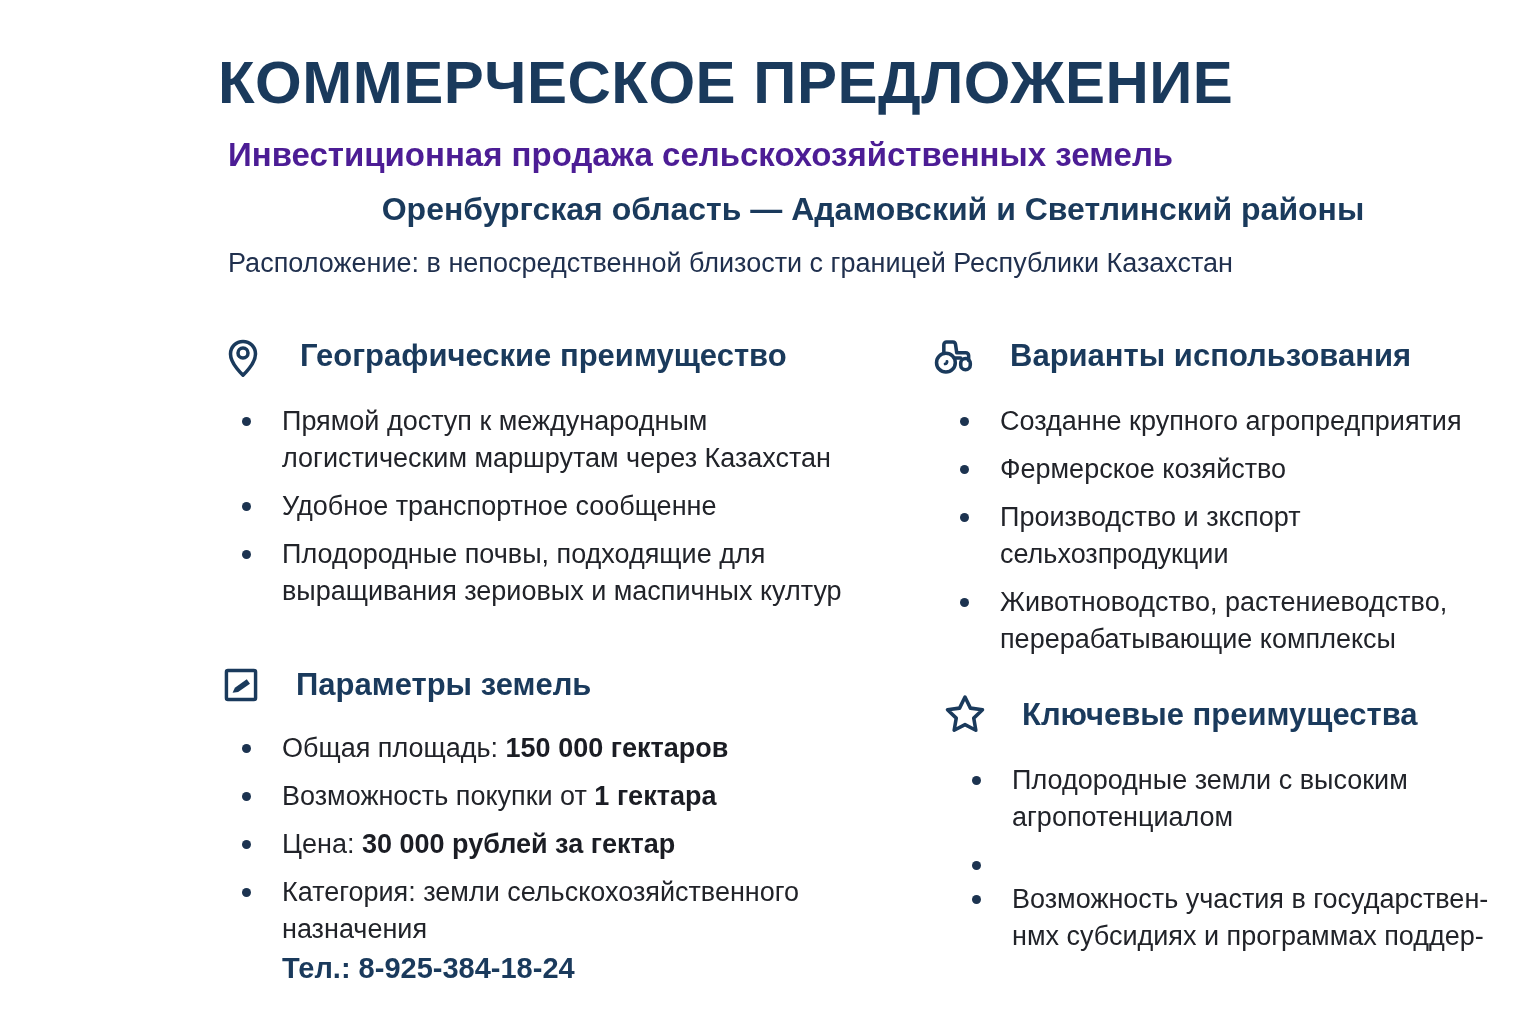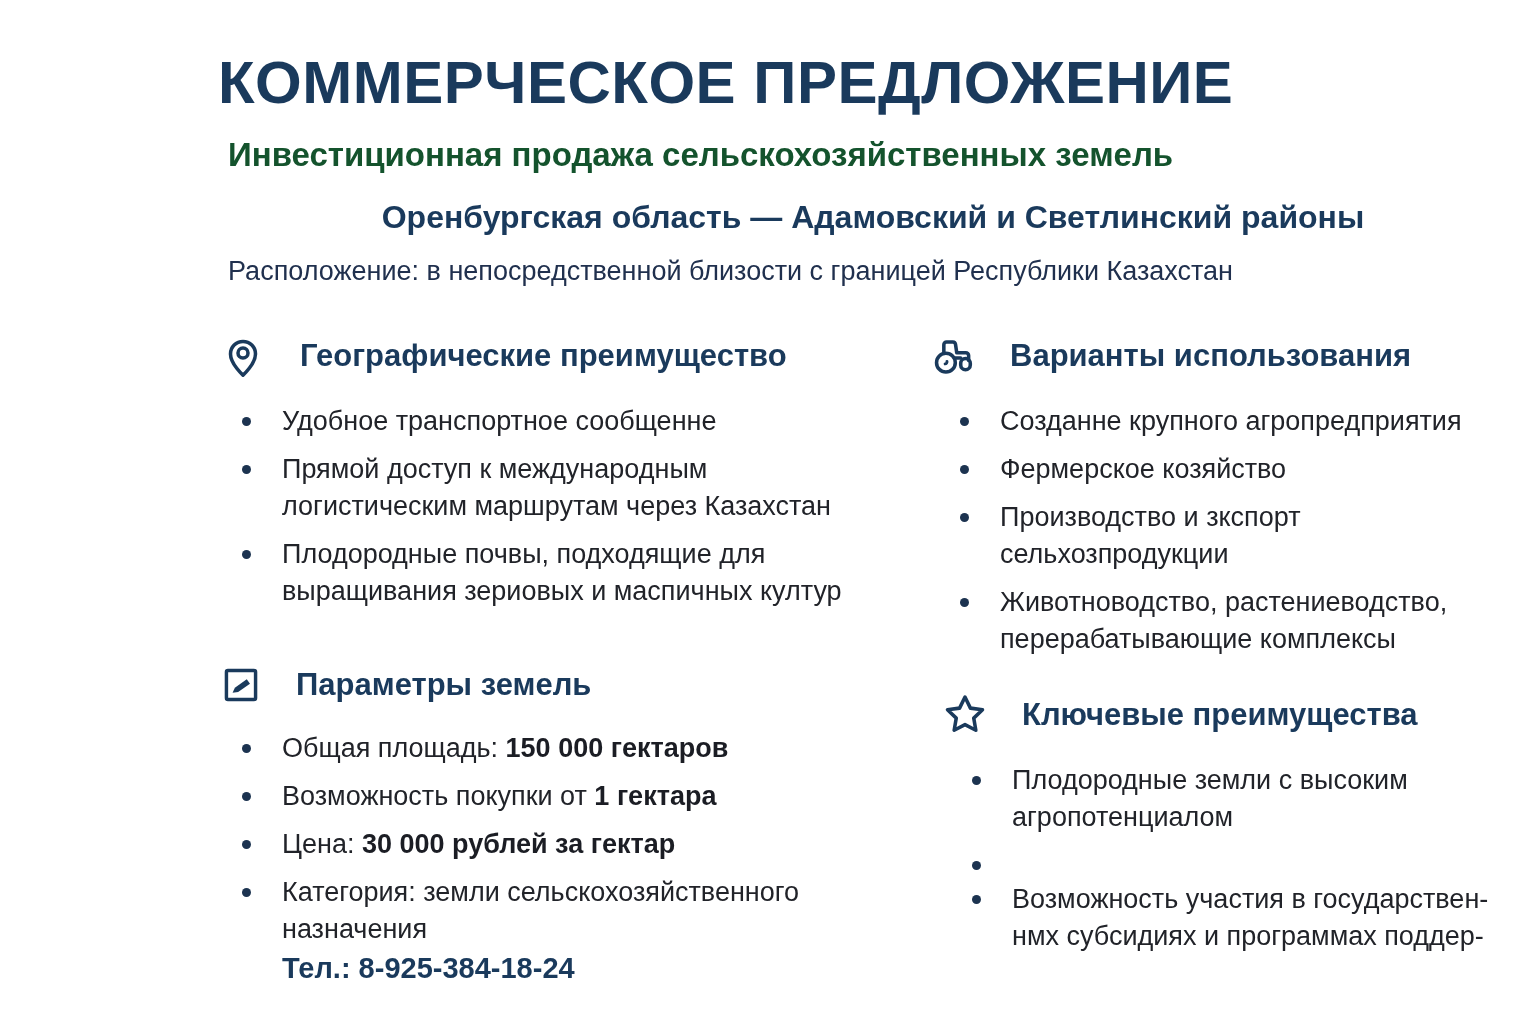--- a/index.html
+++ b/index.html
@@ -5,21 +5,21 @@
   * { margin:0; padding:0; box-sizing:border-box; }
   html,body { width:1536px; height:1024px; background:#ffffff; overflow:hidden;
               font-family:"Liberation Sans", sans-serif; }
   .page { position:relative; width:1536px; height:724px; background:#ffffff; }
 
   
   .hdr { position:absolute; left:218px; top:52px; width:1300px; }
   .hdr h1 { font-size:60px; font-weight:bold; letter-spacing:0.5px;
             color:#1a3a5c; line-height:62px; margin-bottom:24px; }
   .hdr .subtitle { margin-left:10px; font-size:33px; font-weight:bold;
-                   color:#14532d; line-height:34px; margin-bottom:28px; }
+                   color:#4c1d95; line-height:34px; margin-bottom:20px; }
   .hdr .region   { margin-left:10px; font-size:32px; font-weight:bold;
                    color:#1a3a5c; line-height:34px; margin-bottom:22px;text-align:center; }
   .hdr .location { margin-left:10px; font-size:27px; font-weight:normal;
                    color:#20304e; line-height:30px; }
 
   
   .sec { position:absolute; }
   .sec-geo    { left:218px; top:331px; width:680px; }
   .sec-params { left:218px; top:662px; width:680px; }
   .sec-usage  { left:928px; top:331px; width:606px; }
@@ -60,26 +60,26 @@
         <svg viewBox="0 0 24 24" fill="none" stroke="#1a3a5c" stroke-width="1.7" stroke-linecap="round" stroke-linejoin="round">
           <path d="M12 21.2s-6-5.4-6-10.2a6 6 0 1 1 12 0c0 4.8-6 10.2-6 10.2z"></path>
           <circle cx="12" cy="10.6" r="2.4"></circle>
         </svg>
       </span>
       <h2>Географические преимущество</h2>
     </div>
     <ul class="bullets">
       <li>
         <span class="dot"></span>
-        <span class="bt">Удобное транспортное сообщенне</span>
+        <span class="bt">Прямой доступ к международным
+логистическим маршрутам через Казахстан</span>
       </li>
       <li>
         <span class="dot"></span>
-        <span class="bt">Прямой доступ к международным
-логистическим маршрутам через Казахстан</span>
+        <span class="bt">Удобное транспортное сообщенне</span>
       </li>
       <li>
         <span class="dot"></span>
         <span class="bt">Плодородные почвы, подходящие для
 выращивания зериовых и маспичных култур</span>
       </li>
     </ul>
   </section>
 
   <section class="sec sec-params">

